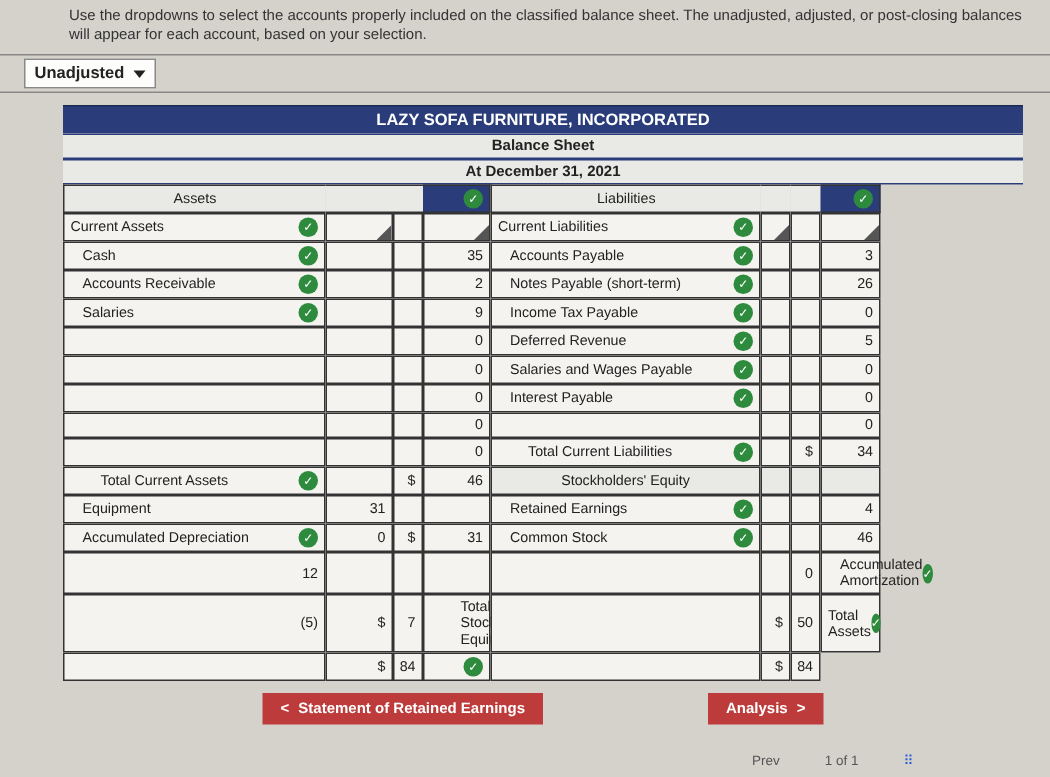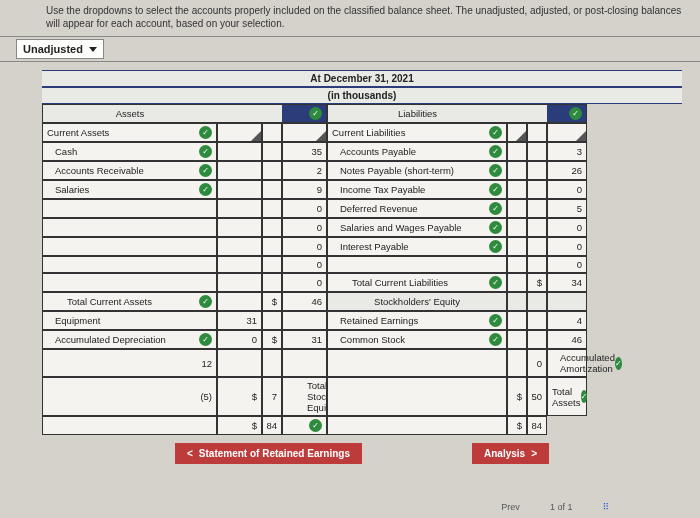--- a/index.html
+++ b/index.html
@@ -145,22 +145,23 @@
 
 <div class="tab-row">
   <div class="tab">
     <span>Unadjusted</span>
     <span class="caret"></span>
   </div>
 </div>
 
 <div class="sheet-wrap">
   <div class="company-head">
+    <div class="co">LAZY SOFA FURNITURE, INCORPORATED</div>
+    <div class="sub">Balance Sheet</div>
     <div class="sub">At December 31, 2021</div>
-    <div class="sub">(in thousands)</div>
   </div>
 
   <div class="bs-grid">
 
     <div class="hdr nomid">Assets</div>
     <div class="hdr nomid-l nomid"></div>
     <div class="hdr nomid-l nomid"></div>
     <div class="hdr hdr-dark nomid-l">
         <span class="check">✓</span>
       </div>

